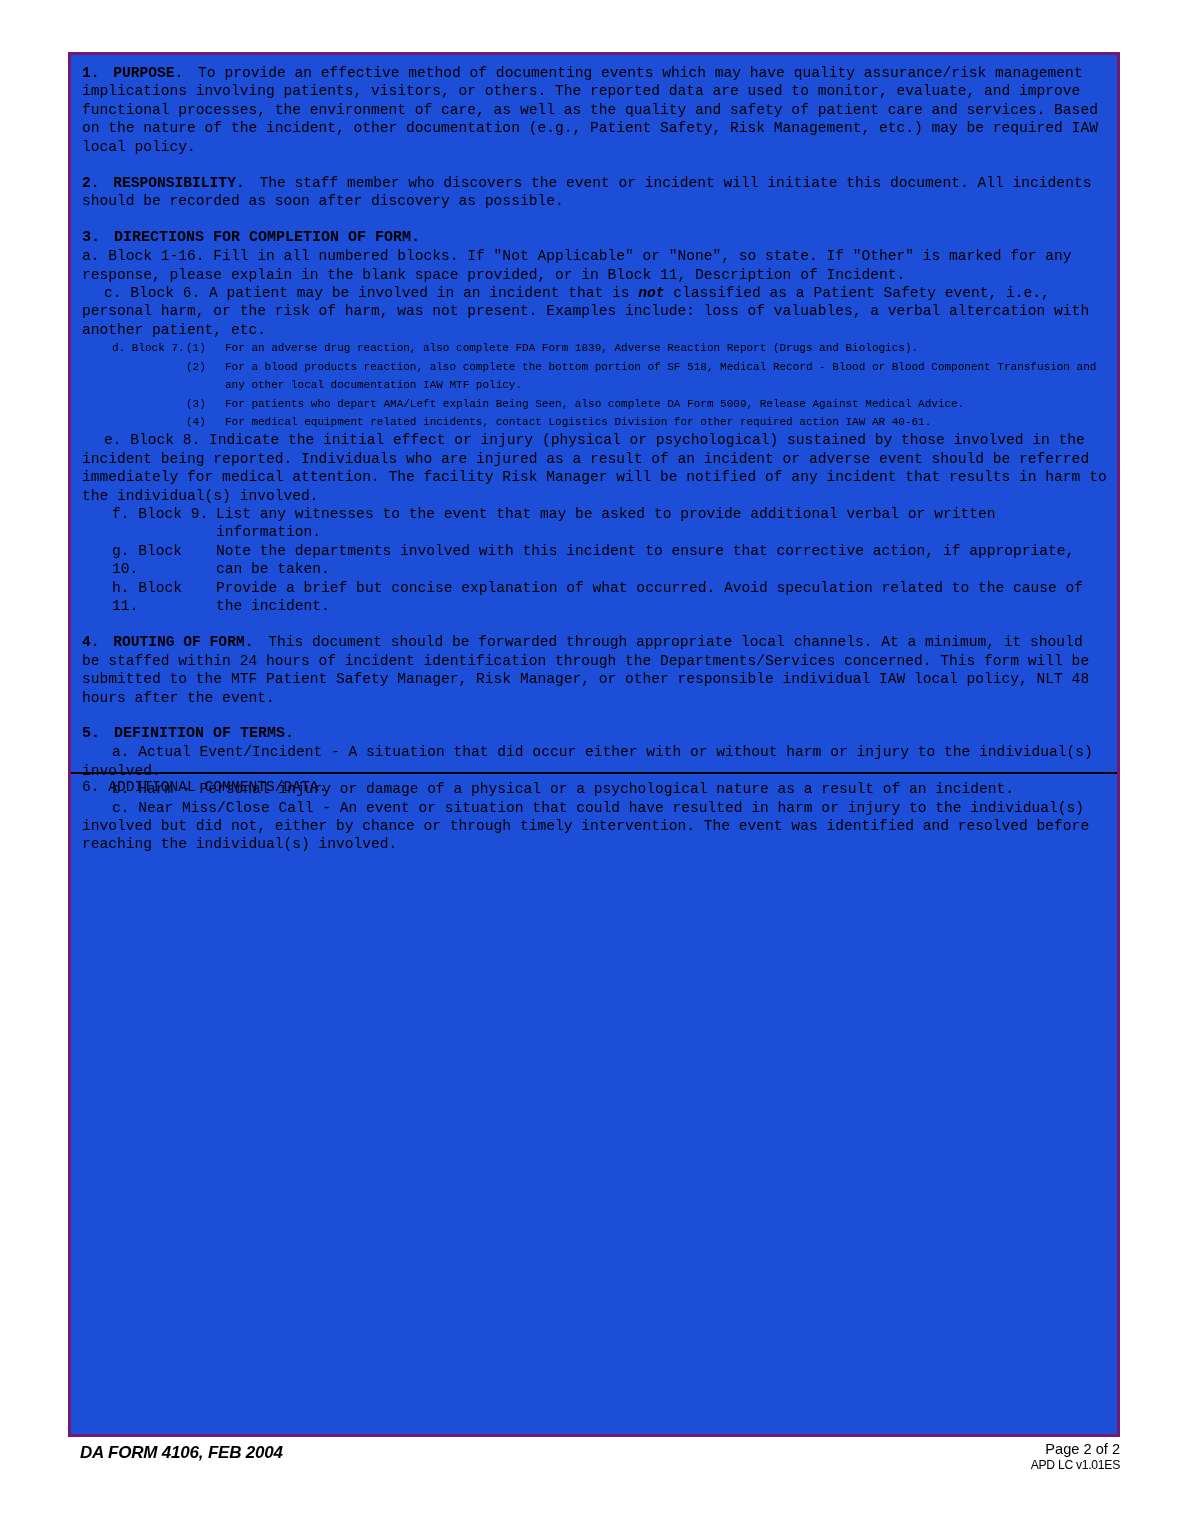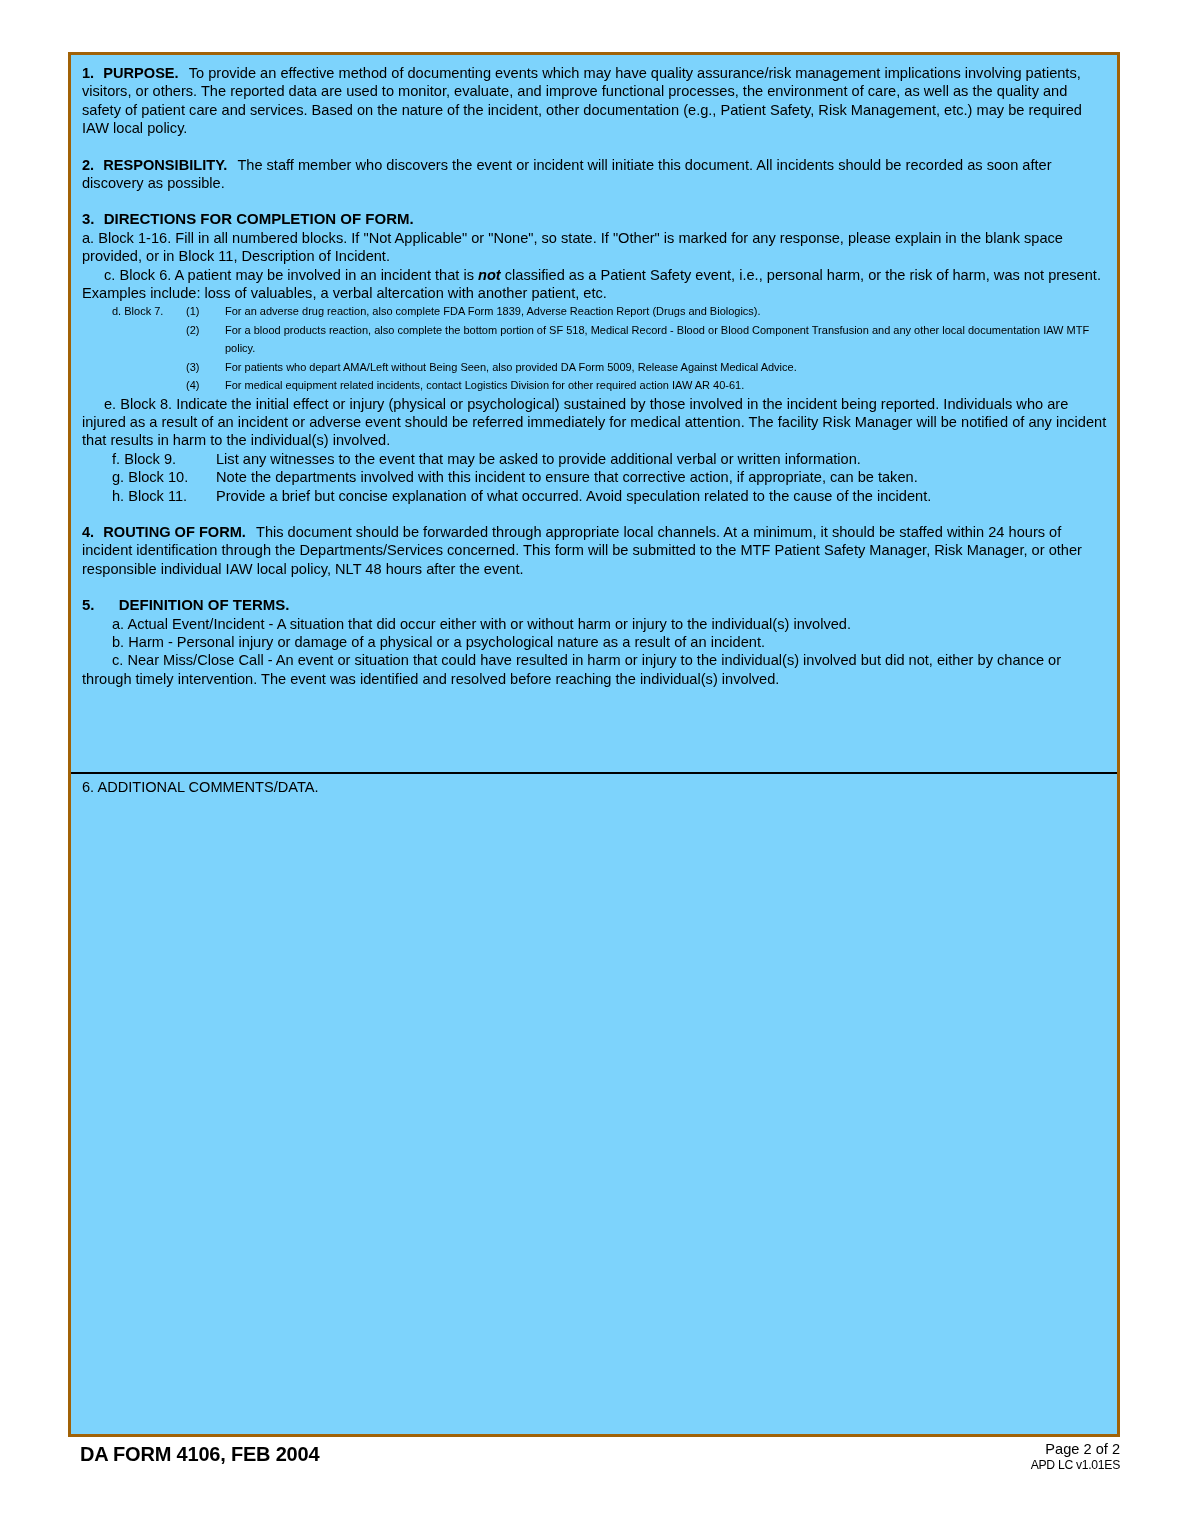--- a/index.html
+++ b/index.html
@@ -22,23 +22,24 @@
     height: 1536px;
     background: #ffffff;
   }
   
   .form-box {
     position: absolute;
     left: 68px;
     top: 52px;
     width: 1052px;
     height: 1385px;
-    border: 3px solid #a16207;
+    border: 3px solid #701a75;
     box-sizing: border-box;
-    background: #7dd3fc;
+    background: #1d4ed8;
+    font-family: Liberation Mono, monospace;
   }
   .instructions {
     position: absolute;
     left: 0;
     top: 0;
     right: 0;
     padding: 9px 10px 6px 11px;
     box-sizing: border-box;
   }
   .divider {
@@ -100,22 +101,23 @@
     position: absolute;
     left: 68px;
     top: 1443px;
     width: 1052px;
     height: 46px;
   }
   .footer-left {
     position: absolute;
     left: 12px;
     top: 0px;
-    font-size: 20px;
+    font-size: 17px;
     font-weight: bold;
+    font-style: italic;
     letter-spacing: -0.2px;
   }
   .footer-right {
     position: absolute;
     right: 0px;
     top: -2px;
     text-align: right;
     margin-left: 16px;
   }
   .footer-right .pg {
@@ -169,21 +171,21 @@
         <div class="txt">For an adverse drug reaction, also complete FDA Form 1839, Adverse Reaction Report (Drugs and Biologics).</div>
       </div>
       <div class="blk7">
         <div class="lbl"></div>
         <div class="num">(2)</div>
         <div class="txt">For a blood products reaction, also complete the bottom portion of SF 518, Medical Record - Blood or Blood Component Transfusion and any other local documentation IAW MTF policy.</div>
       </div>
       <div class="blk7">
         <div class="lbl"></div>
         <div class="num">(3)</div>
-        <div class="txt">For patients who depart AMA/Left without Being Seen, also provided DA Form 5009, Release Against Medical Advice.</div>
+        <div class="txt">For patients who depart AMA/Left explain Being Seen, also complete DA Form 5009, Release Against Medical Advice.</div>
       </div>
       <div class="blk7">
         <div class="lbl"></div>
         <div class="num">(4)</div>
         <div class="txt">For medical equipment related incidents, contact Logistics Division for other required action IAW AR 40-61.</div>
       </div>
 
       <div class="para ind-e">e. Block 8.  Indicate the initial effect or injury (physical or psychological) sustained by those involved in the incident being reported. Individuals who are injured as a result of an incident or adverse event should be referred immediately for medical attention. The facility Risk Manager will be notified of any incident that results in harm to the individual(s) involved.</div>
 
       <div class="blkfgh">
@@ -204,21 +206,21 @@
       <div class="para">
         <span class="blk">4.</span>
         <span class="blk" style="margin-left:5px">ROUTING OF FORM.</span>
         <span style="margin-left:6px">This document should be forwarded through appropriate local channels.  At a minimum, it should be staffed within 24 hours of incident identification through the Departments/Services concerned.  This form will be submitted to the MTF Patient Safety Manager, Risk Manager, or other responsible individual IAW local policy, NLT 48 hours after the event.</span>
       </div>
 
       <div class="gap"></div>
 
       <div class="sec-head">
         <span>5.</span>
-        <span style="margin-left:20px">DEFINITION OF TERMS.</span>
+        <span style="margin-left:5px">DEFINITION OF TERMS.</span>
       </div>
       <div class="def-item">a. Actual Event/Incident - A situation that did occur either with or without harm or injury to the individual(s) involved.</div>
       <div class="def-item">b. Harm - Personal injury or damage of a physical or a psychological nature as a result of an incident.</div>
       <div class="def-item">c. Near Miss/Close Call - An event or situation that could have resulted in harm or injury to the individual(s) involved but did not, either by chance or through timely intervention.  The event was identified and resolved before reaching the individual(s) involved.</div>
 
     </div>
 
     <div class="divider"></div>
 
     <div class="comments-section">

